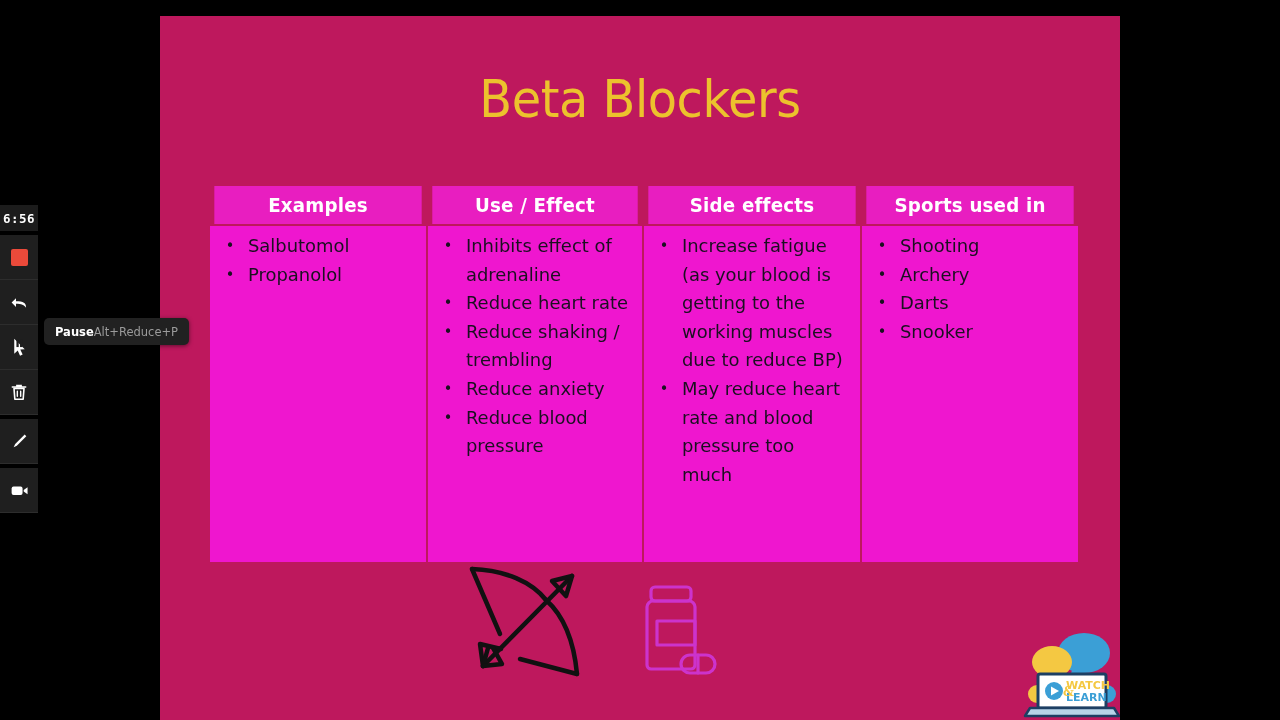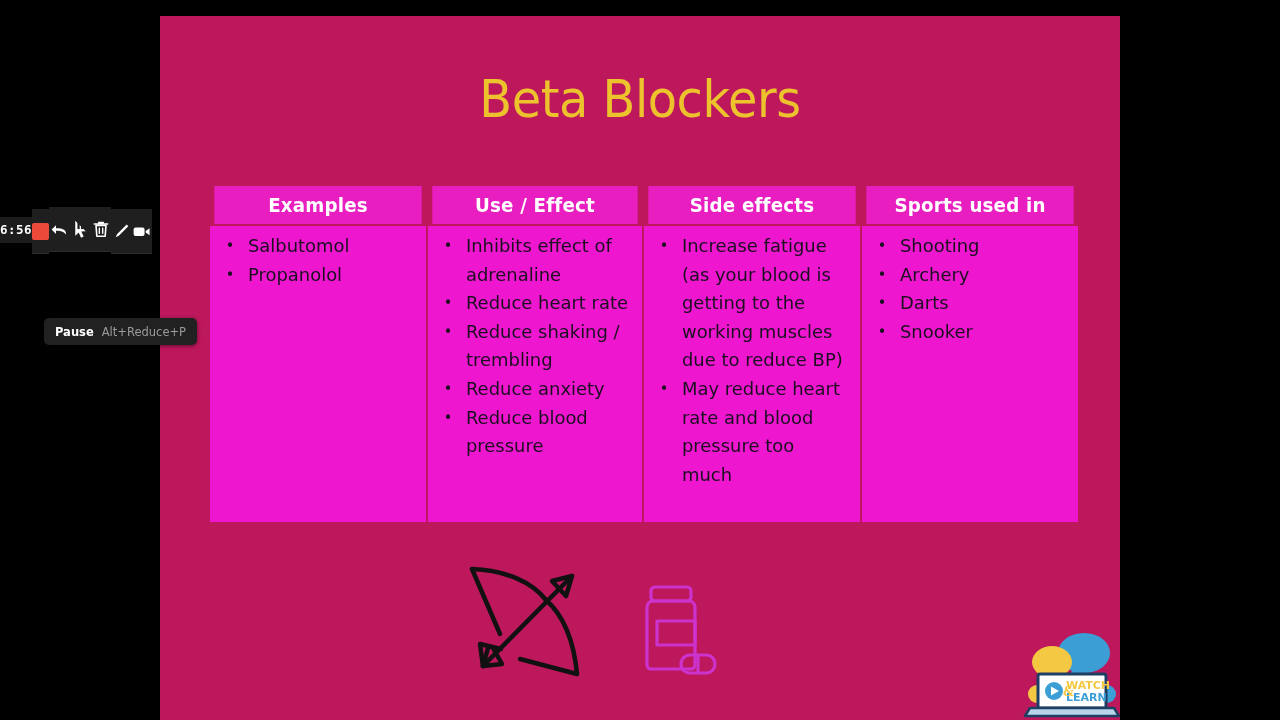--- a/index.html
+++ b/index.html
@@ -43,21 +43,21 @@
     font-size:19px; font-weight:700;
     letter-spacing:0.2px;
     height:38px;
     vertical-align:middle;
     text-align:center;
     transform:scaleX(0.96);
   }
   #content-table td {
     background:#ef16cf;
     vertical-align:top;
-    height:296px;
+    height:336px;
     padding:6px 6px 6px 4px;
   }
 
   ul.cell-list { list-style:none; }
   ul.cell-list li {
     position:relative;
     font-family:"DejaVu Sans", sans-serif;
     font-size:18.5px;
     line-height:28.6px;
     color:#1a1020;
@@ -79,21 +79,21 @@
   
   #bow-illustration { position:absolute; left:300px; top:540px; width:130px; height:130px; }
   #pills-illustration { position:absolute; left:473px; top:565px; width:92px; height:100px; }
 
   
   #brand-logo { position:absolute; left:862px; top:612px; width:100px; height:92px; }
 
   
   #recorder-toolbar {
     position:absolute; left:0; top:205px; width:38px;
-    display:flex; flex-direction:row; align-items:center;
+    display:flex; flex-direction:column; align-items:center;
     background:transparent;
   }
   #recorder-timer {
     width:38px; height:26px;
     background:#1c1c1c; color:#ffffff;
     font-family:"DejaVu Sans Mono", monospace;
     font-size:12.5px; font-weight:700;
     display:flex; align-items:center; justify-content:center;
     letter-spacing:0.5px;
   }
@@ -105,21 +105,21 @@
     cursor:pointer;
   }
   .tool-btn.sep-gap { margin-top:4px; }
   .stop-square { width:17px; height:17px; background:#eb4a3a; border-radius:2px; }
 
   
   #pause-tooltip {
     position:absolute; left:44px; top:318px;
     height:27px; padding:0 11px;
     background:#212121; border-radius:5px;
-    display:flex; align-items:center; gap:8px;
+    display:flex; align-items:center; gap:0;
     box-shadow:0 1px 4px rgba(0,0,0,.5);
   }
   #pause-tooltip .tt-label {
     color:#ffffff; font-size:11.5px; font-weight:700;
     font-family:"DejaVu Sans", sans-serif;
   }
   #pause-tooltip .tt-shortcut {
     color:#9b9b9b; font-size:11.5px; font-weight:400;
     font-family:"DejaVu Sans", sans-serif;
   }

